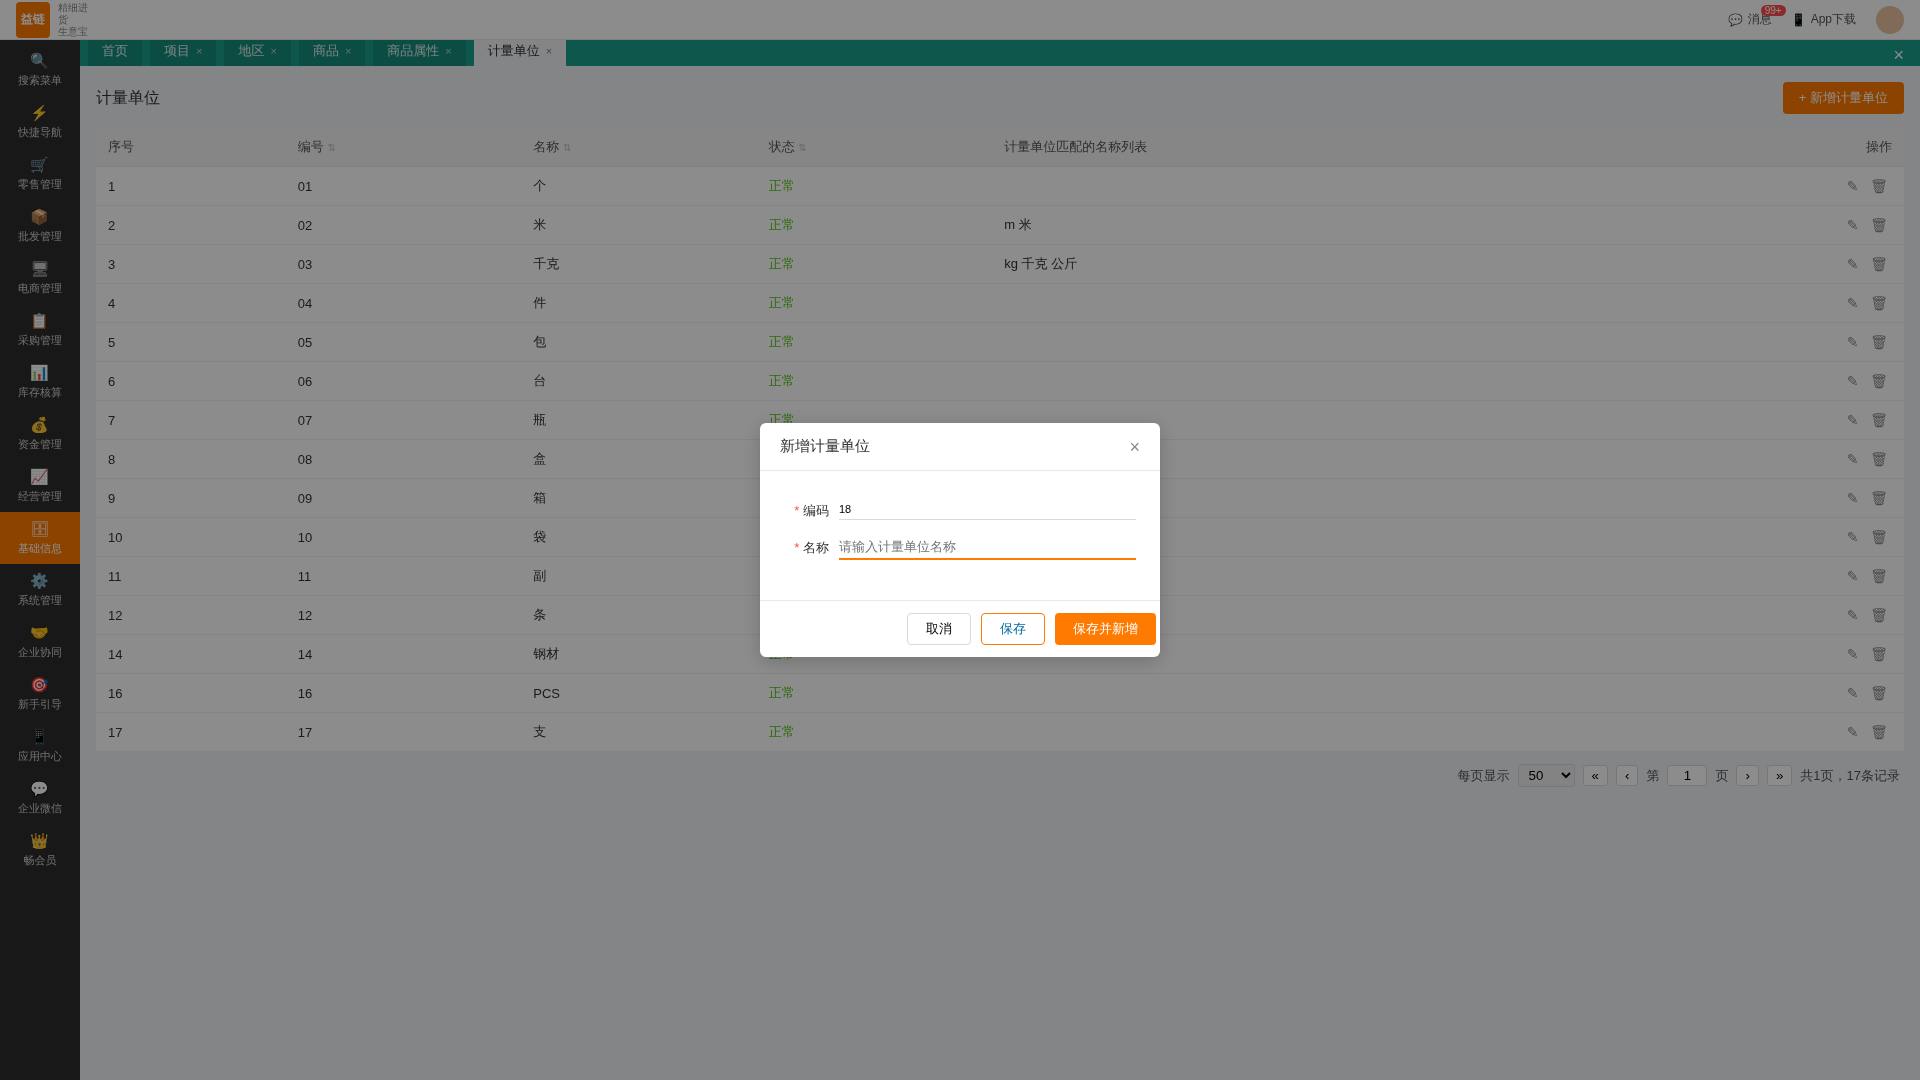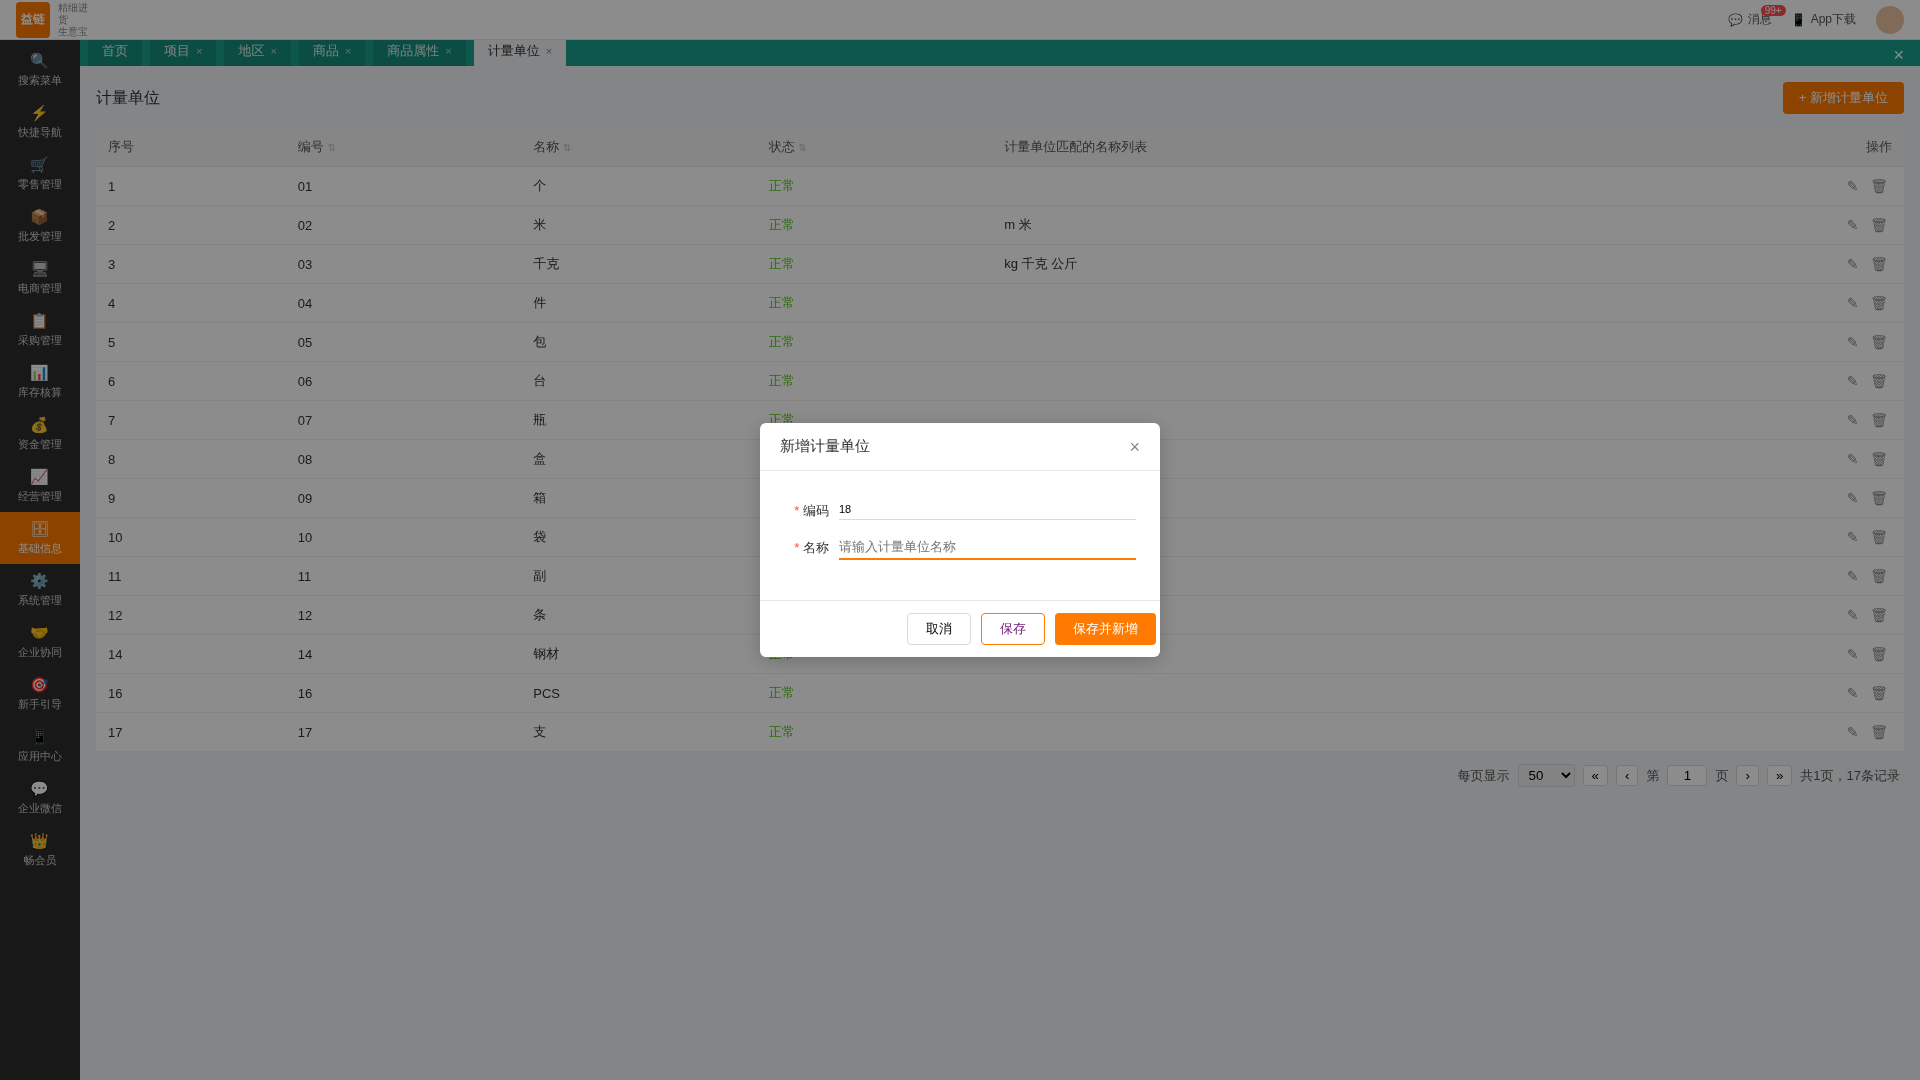--- a/index.html
+++ b/index.html
@@ -364,17 +364,17 @@
       <div style="display:flex;align-items:center;margin-bottom:20px;">
         <label style="width:55px;text-align:right;padding-right:10px;font-size:13px;">
           <span style="color:#ff4d4f;">*</span> <span>名称</span>
         </label>
         <input type="text" style="flex: 1 1 0%; border-top: none; border-right: none; border-left: none; border-image: initial; border-bottom: 2px solid rgb(255, 122, 0); padding: 4px 0px; font-size: 13px; outline: none; color: #701a75;" placeholder="请输入计量单位名称">
       </div>
     </div>
 
     <div style="display:flex;justify-content:flex-end;gap:10px;padding:12px 4px;border-top:1px solid #e8e8e8;">
       <button style="background:white;border:1px solid #d9d9d9;border-radius:4px;padding:6px 18px;cursor:pointer;font-size:13px;">取消</button>
-      <button style="background:white;border:1px solid #ff7a00;color:#701a75;border-radius:4px;padding:6px 18px;cursor:pointer;font-size:13px;">保存</button>
+      <button style="background:white;border:1px solid #ff7a00;color:#0369a1;border-radius:4px;padding:6px 18px;cursor:pointer;font-size:13px;">保存</button>
       <button style="background:#ff7a00;border:none;color:white;border-radius:4px;padding:6px 18px;cursor:pointer;font-size:13px;">保存并新增</button>
     </div>
   </div>
 </div>
 
 </body></html>

